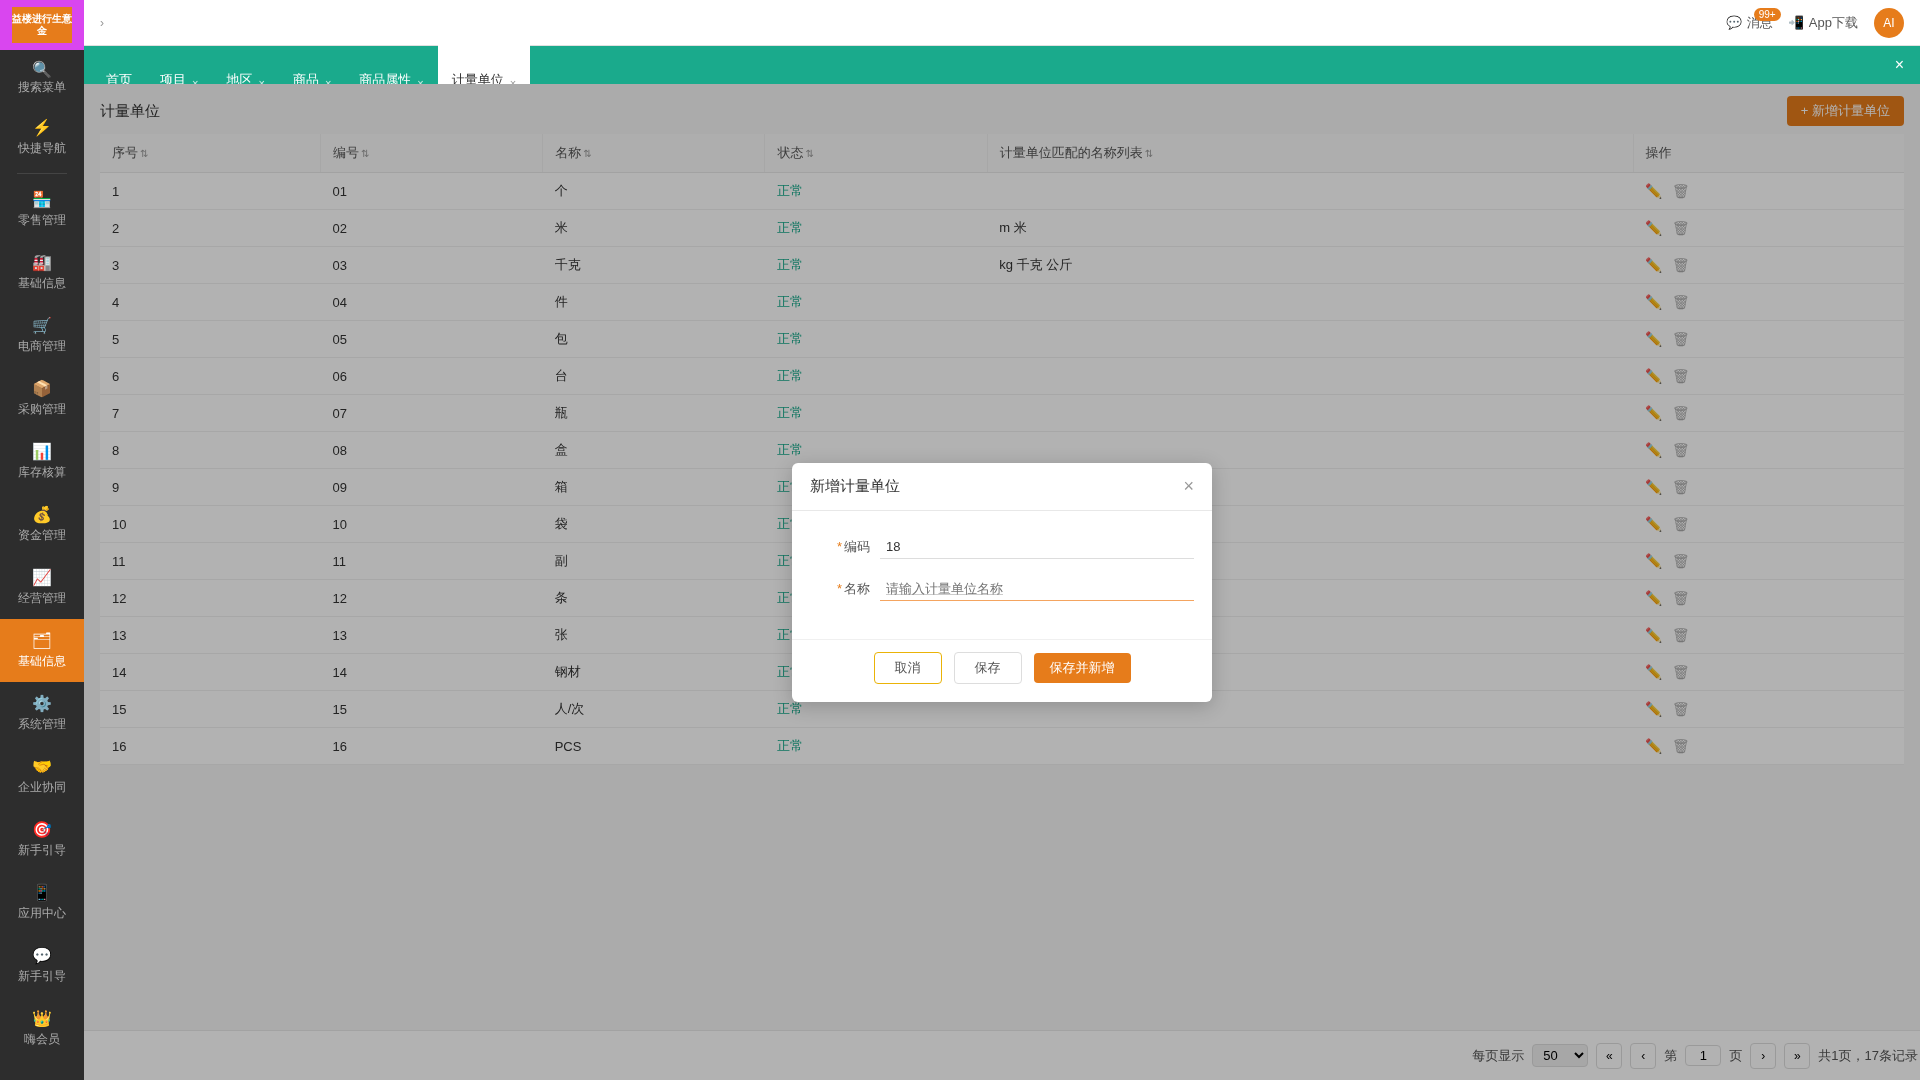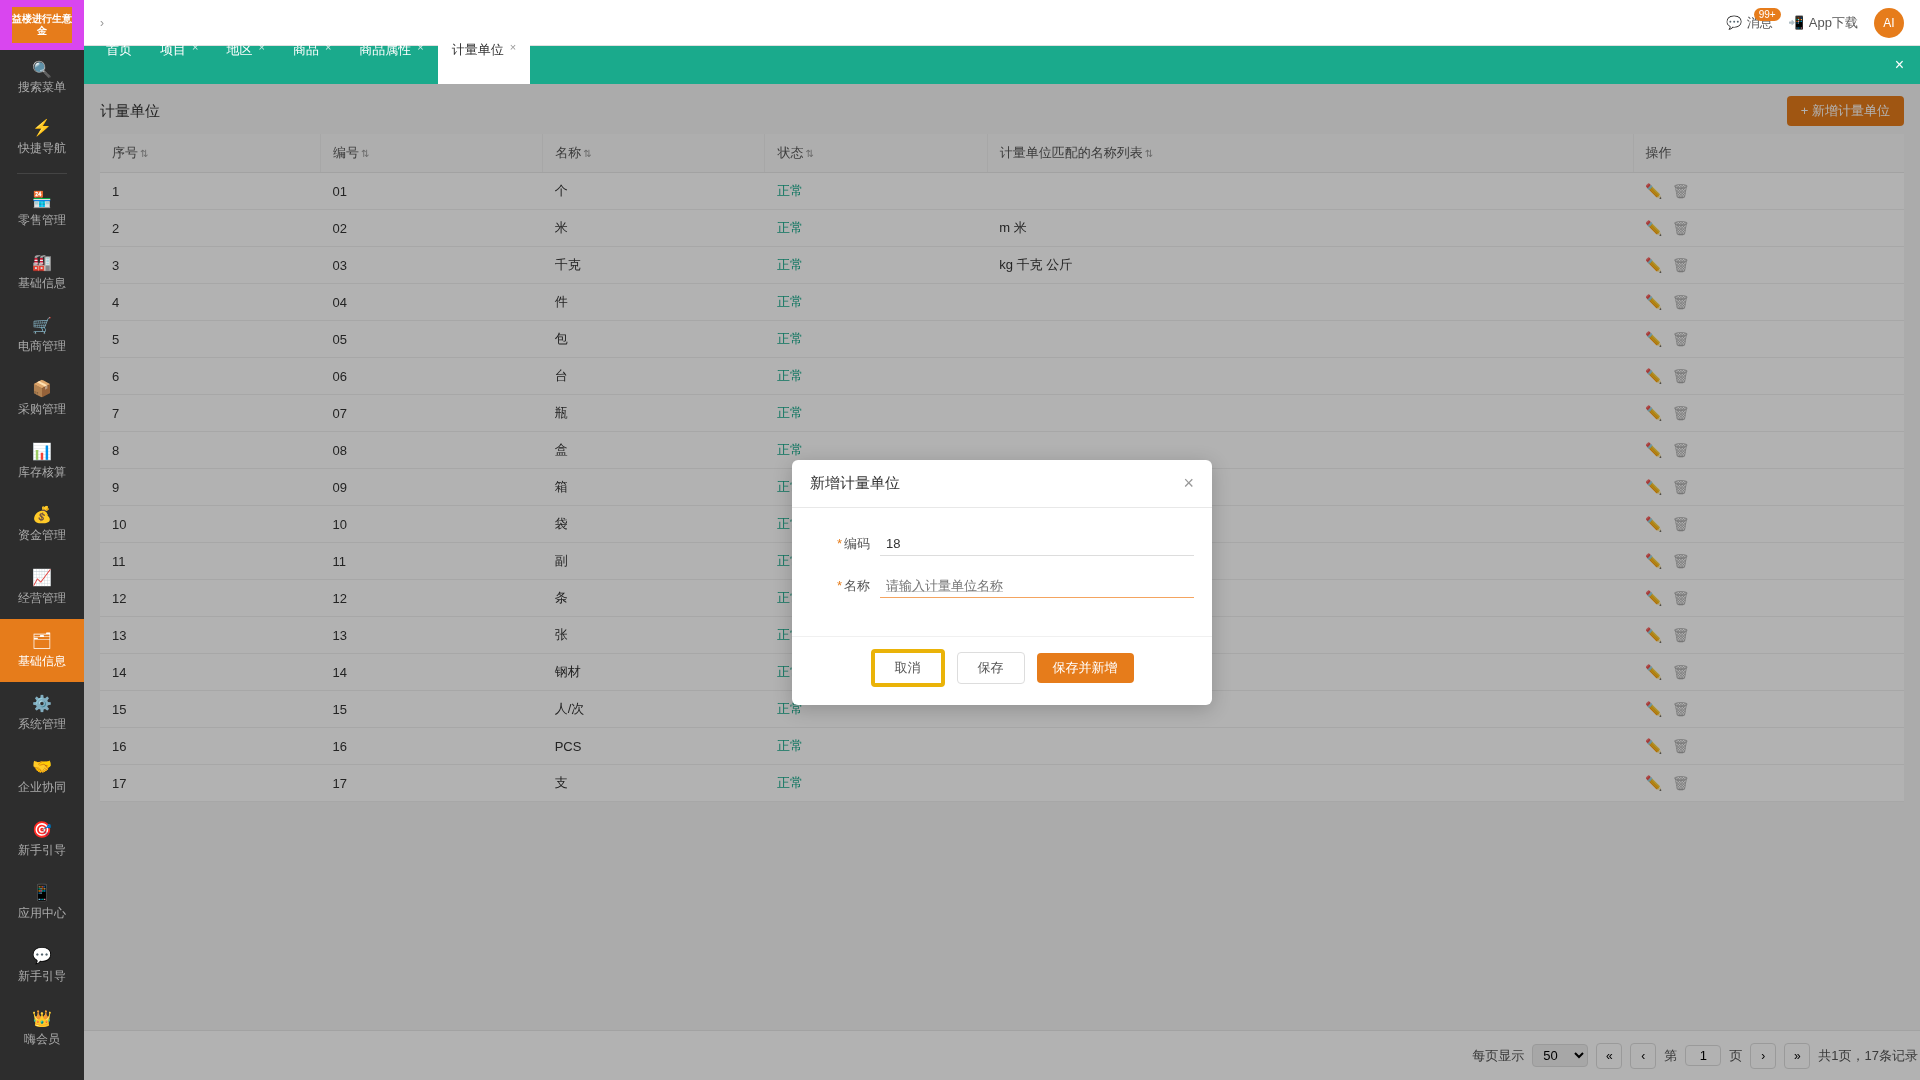--- a/index.html
+++ b/index.html
@@ -23,21 +23,21 @@
     .topbar { height: 46px; background: #fff; display: flex; align-items: center; justify-content: space-between; padding: 0 16px; border-bottom: 1px solid #e0e0e0; }
     .topbar-left { display: flex; align-items: center; gap: 8px; }
     .topbar-right { display: flex; align-items: center; gap: 16px; }
     .topbar-msg { display: flex; align-items: center; gap: 4px; color: #555; font-size: 13px; cursor: pointer; position: relative; }
     .badge { background: #e67c1b; color: white; border-radius: 10px; font-size: 10px; padding: 1px 5px; position: absolute; top: -6px; right: -8px; }
     .topbar-app { display: flex; align-items: center; gap: 4px; color: #555; font-size: 13px; cursor: pointer; }
     .topbar-avatar { width: 30px; height: 30px; background: #e67c1b; border-radius: 50%; display: flex; align-items: center; justify-content: center; color: white; font-size: 12px; cursor: pointer; }
 
     
     .tabbar { height: 38px; background: #1aaa8c; display: flex; align-items: center; padding: 0 8px; gap: 0; position: relative; }
-    .tab { height: 48px; padding: 0 14px; display: flex; align-items: flex-start; gap: 6px; color: white; font-size: 13px; cursor: pointer; background: transparent; white-space: nowrap; }
+    .tab { height: 48px; padding: 0 14px; display: flex; align-items: flex-end; gap: 6px; color: white; font-size: 13px; cursor: pointer; background: transparent; white-space: nowrap; }
     .tab.active { background: white; color: #333; border-radius: 4px 4px 0 0; }
     .tab .close-btn { font-size: 11px; color: rgba(255,255,255,0.8); cursor: pointer; }
     .tab.active .close-btn { color: #999; }
     .tab-close-global { margin-left: auto; color: white; cursor: pointer; font-size: 16px; padding: 0 8px; }
 
     
     .content { flex: 1; background: #f5f5f5; padding: 0; display: flex; flex-direction: column; position: relative; }
     .content-header { padding: 12px 16px 8px; display: flex; align-items: center; justify-content: space-between; }
     .page-title-text { font-size: 15px; color: #333; font-weight: 500; }
     .add-btn { background: #e67c1b; color: white; border: none; border-radius: 4px; padding: 6px 14px; font-size: 13px; cursor: pointer; white-space: nowrap; }
@@ -68,21 +68,21 @@
     .modal-title { font-size: 15px; color: #333; font-weight: 500; }
     .modal-close { color: #999; cursor: pointer; font-size: 18px; line-height: 1; }
     .modal-body { padding: 24px 18px 20px; }
     .form-row { display: flex; align-items: center; margin-bottom: 18px; }
     .form-label { width: 70px; text-align: right; color: #555; font-size: 13px; padding-right: 10px; }
     .required { color: #e67c1b; margin-right: 2px; }
     .form-input { flex: 1; border: none; border-bottom: 1px solid #ddd; padding: 4px 6px; font-size: 13px; outline: none; }
     .form-input.has-value { border-bottom-color: #ddd; color: #333; }
     .form-input.placeholder { color: #ccc; border-bottom-color: #f4a460; text-decoration: underline; }
     .modal-footer { padding: 12px 18px 18px; display: flex; align-items: center; justify-content: center; gap: 12px; border-top: 1px solid #f0f0f0; }
-    .btn-cancel { border: 4px solid #eab308; background: white; color: #555; border-radius: 4px; padding: 6px 20px; font-size: 13px; cursor: pointer; }
+    .btn-cancel { border: 1px solid #eab308; background: white; color: #555; border-radius: 4px; padding: 6px 20px; font-size: 13px; cursor: pointer; }
     .btn-save { border: 1px solid #ddd; background: white; color: #555; border-radius: 4px; padding: 6px 20px; font-size: 13px; cursor: pointer; }
     .btn-save-new { background: #e67c1b; color: white; border: none; border-radius: 4px; padding: 6px 16px; font-size: 13px; cursor: pointer; }
   </style>
 </head>
 <body>
 
 <div class="sidebar">
   <div class="sidebar-logo">
     <div class="sidebar-logo-img">
       <span class="logo-text">益楼进行生意金</span>
@@ -389,31 +389,20 @@
     <td></td>
     <td>
       <span class="action-btn">✏️</span>
       <span class="action-btn">🗑</span>
     </td>
   </tr>
             <tr>
     <td>16</td>
     <td>16</td>
     <td>PCS</td>
-    <td><span class="status-normal">正常</span></td>
-    <td></td>
-    <td>
-      <span class="action-btn">✏️</span>
-      <span class="action-btn">🗑</span>
-    </td>
-  </tr>
-            <tr>
-    <td>17</td>
-    <td>17</td>
-    <td>支</td>
     <td><span class="status-normal">正常</span></td>
     <td></td>
     <td>
       <span class="action-btn">✏️</span>
       <span class="action-btn">🗑</span>
     </td>
   </tr>
           </tbody>
       </table>
     </div>

